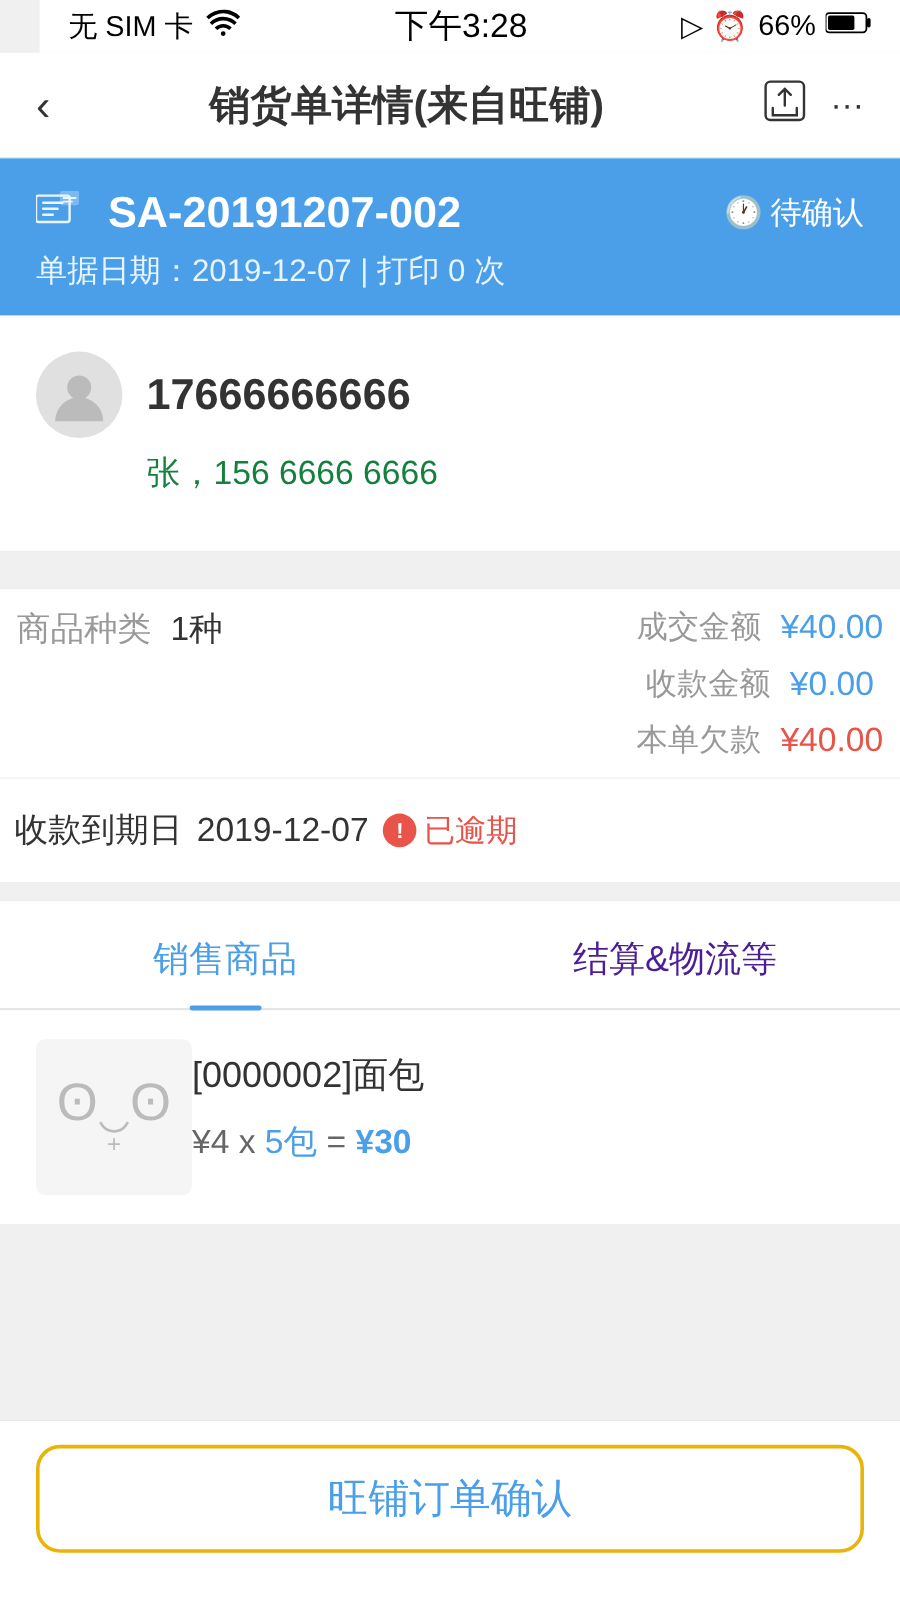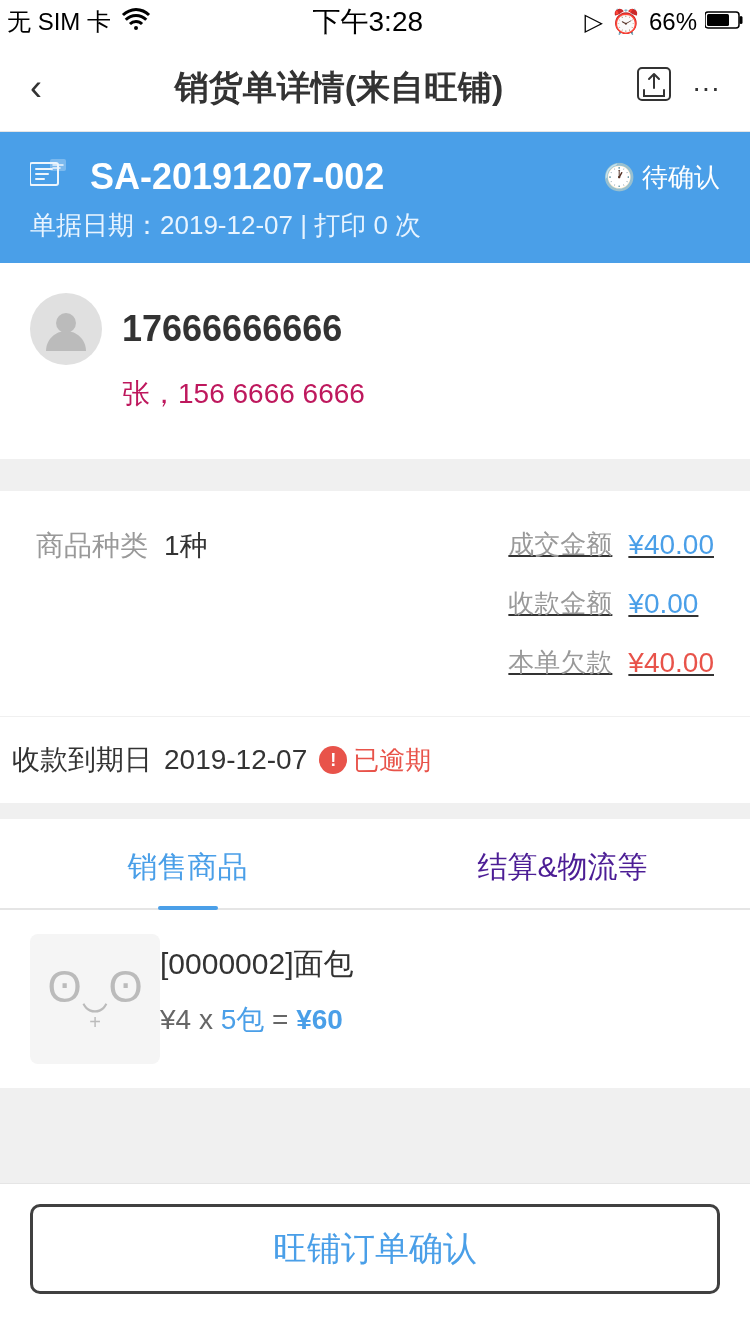--- a/index.html
+++ b/index.html
@@ -13,23 +13,24 @@
       color: #333;
     }
 
     
     .status-bar {
       background: #fff;
       height: 44px;
       display: flex;
       align-items: center;
       justify-content: space-between;
-      padding: 0 7px;
+      padding: 0 24px;
       font-size: 24px;
       color: #000;
+      margin-left: 33px;
     }
     .status-left { display: flex; align-items: center; gap: 10px; }
     .status-center { font-size: 28px; font-weight: 500; }
     .status-right { display: flex; align-items: center; gap: 8px; font-size: 24px; }
 
     
     .nav-bar {
       background: #fff;
       height: 88px;
       display: flex;
@@ -110,21 +111,21 @@
       color: #999;
       flex-shrink: 0;
     }
     .customer-phone {
       font-size: 36px;
       font-weight: 600;
       color: #333;
     }
     .customer-name {
       font-size: 28px;
-      color: #be185d;
+      color: #15803d;
       margin-bottom: 16px;
       padding-left: 92px;
     }
     .customer-meta {
       display: flex;
       align-items: center;
       gap: 60px;
       padding-left: 0;
     }
     .meta-item {
@@ -139,21 +140,21 @@
 
     
     .divider {
       height: 16px;
       background: #f0f0f0;
     }
 
     
     .summary-section {
       background: #fff;
-      padding: 36px;
+      padding: 14px;
       margin-bottom: 0;
       display: flex;
       align-items: flex-start;
       justify-content: space-between;
     }
     .summary-left {
       display: flex;
       flex-direction: column;
       gap: 0;
     }
@@ -167,23 +168,22 @@
       font-size: 28px;
       color: #999;
     }
     .summary-value {
       font-size: 28px;
       color: #333;
     }
     .summary-right {
       display: flex;
       flex-direction: column;
-      align-items: flex-start;
-      gap: 24px;
-      text-decoration: underline;
+      align-items: center;
+      gap: 12px;
     }
     .amount-row {
       display: flex;
       align-items: center;
       gap: 16px;
     }
     .amount-label {
       font-size: 26px;
       color: #999;
     }
@@ -321,22 +321,22 @@
       bottom: 0;
       left: 0;
       width: 750px;
       background: #fff;
       padding: 20px 30px 40px;
       border-top: 1px solid #e5e5e5;
     }
     .confirm-button {
       width: 100%;
       height: 90px;
-      border: 3px solid #404040;
-      border-radius: 10px;
+      border: 3px solid #eab308;
+      border-radius: 20px;
       background: #fff;
       color: #4a9fe8;
       font-size: 34px;
       font-weight: 500;
       cursor: pointer;
       display: flex;
       align-items: center;
       justify-content: center;
     }
   </style>
@@ -469,21 +469,21 @@
           <span class="owl-eyes">ʘ‿ʘ</span>
           <span class="owl-plus">+</span>
         </div>
       </div>
       <div class="product-info">
         <div class="product-name">[0000002]面包</div>
         <div class="product-price">
           <span>¥4 x</span>
           <span class="qty">5包</span>
           <span>=</span>
-          <span class="total">¥60</span>
+          <span class="total">¥30</span>
         </div>
       </div>
     </div>
   </div>
 </div>
 
 <div class="empty-area"></div>
 
 <div style="height: 160px;"></div>
 

